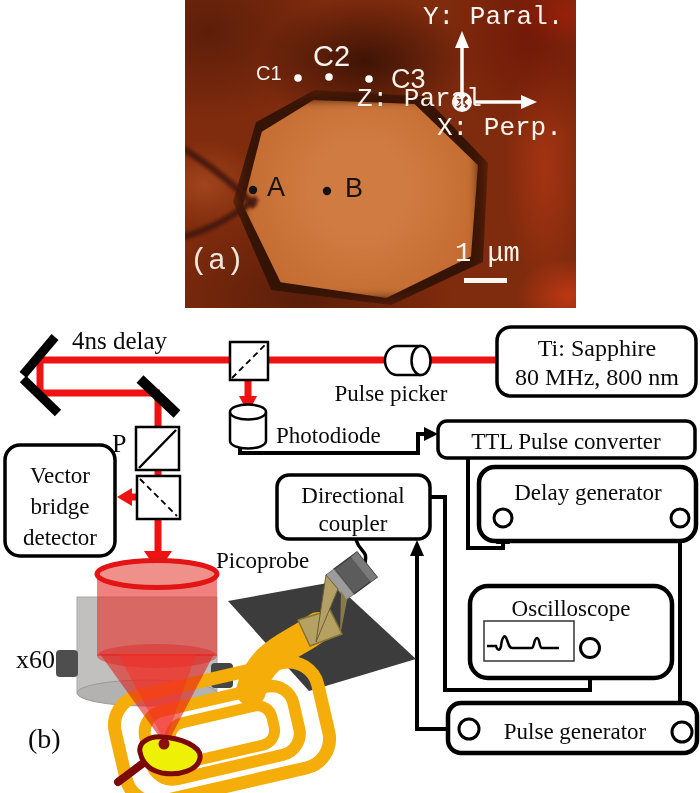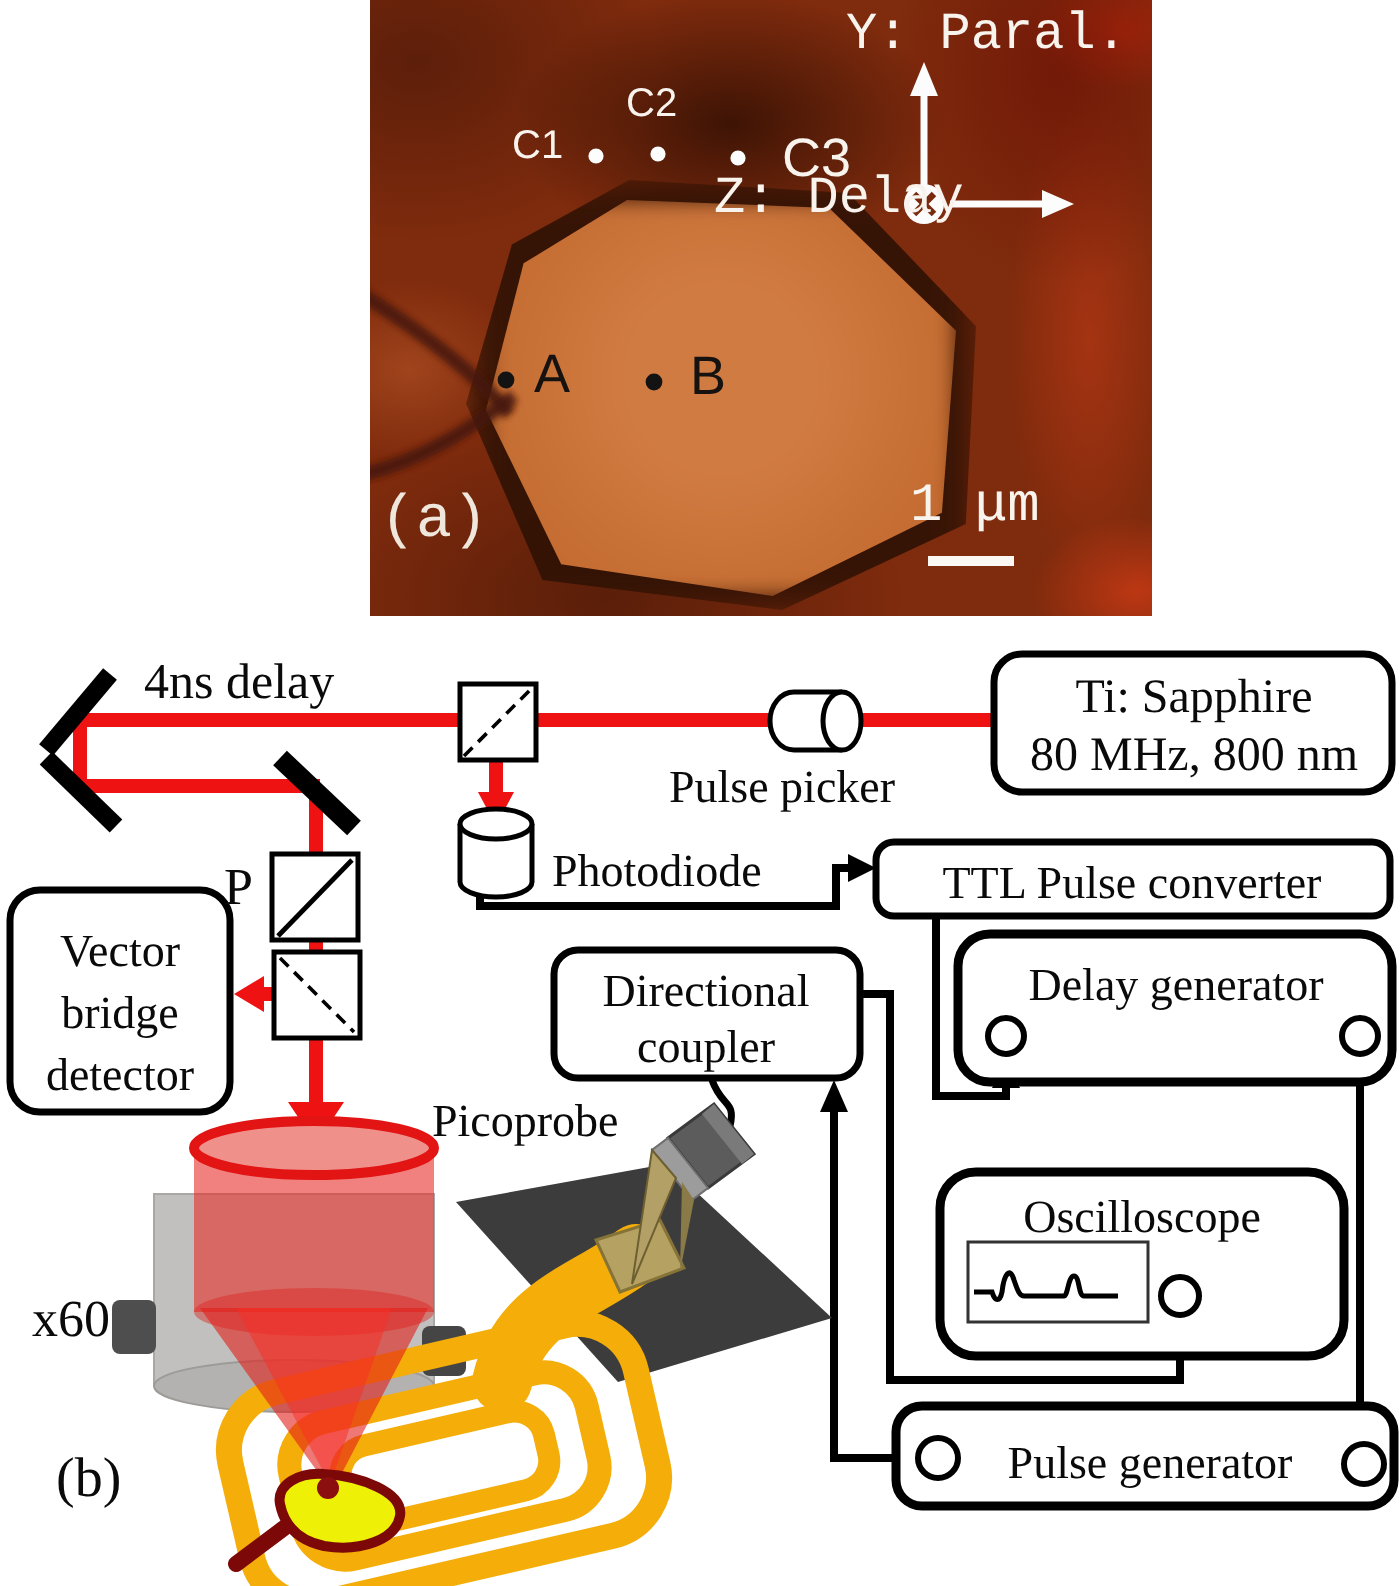--- a/index.html
+++ b/index.html
@@ -62,27 +62,28 @@
       <polygon points="270,48 284,48 277,31" fill="#fcfcfc"></polygon>
       <line x1="290" y1="102" x2="336" y2="102" stroke="#fcfcfc" stroke-width="3.5"></line>
       <polygon points="336,95 336,109 352,102" fill="#fcfcfc"></polygon>
       <circle cx="277" cy="102" r="10" fill="#fcfcfc"></circle>
       <line x1="272" y1="97" x2="282" y2="107" stroke="#7a2a0e" stroke-width="3.2"></line>
       <line x1="282" y1="97" x2="272" y2="107" stroke="#7a2a0e" stroke-width="3.2"></line>
 
       <rect x="279" y="278" width="43" height="5" fill="#fbf7f2"></rect>
     </svg>
 
-    <div class="alab sans wt" style="left:128px;top:42px;font-size:20px">C2</div>
+    <div class="alab sans wt" style="left:128px;top:42px;font-size:29px">C2</div>
     <div class="alab sans wt" style="left:71px;top:63px;font-size:20px">C1</div>
     <div class="alab sans wt" style="left:206px;top:66px;font-size:27px">C3</div>
     <div class="alab sans bk" style="left:82px;top:174px;font-size:27px">A</div>
     <div class="alab sans bk" style="left:160px;top:175px;font-size:27px">B</div>
     <div class="alab serif wt" style="left:238px;top:4px;font-size:26px">Y: Paral.</div>
-    <div class="alab serif wt" style="left:172px;top:86px;font-size:26px">Z: Delay</div>
+    <div class="alab serif wt" style="left:172px;top:86px;font-size:26px">Z: Paral</div>
+    <div class="alab serif wt" style="left:252px;top:115px;font-size:26px">X: Perp.</div>
     <div class="alab serif wt" style="left:270px;top:241px;font-size:27px">1 μm</div>
     <div class="alab serif" style="left:5px;top:246px;font-size:30px;color:#efe7dc">(a)</div>
   </div>
 
   <svg id="diagram" width="700" height="793" viewBox="0 0 700 793">
 
     <g stroke="#ee1212" stroke-width="7" fill="none">
       <path d="M 40,360 H 497"></path>
       <path d="M 40,357 V 396"></path>
       <path d="M 40,393 H 160"></path>

